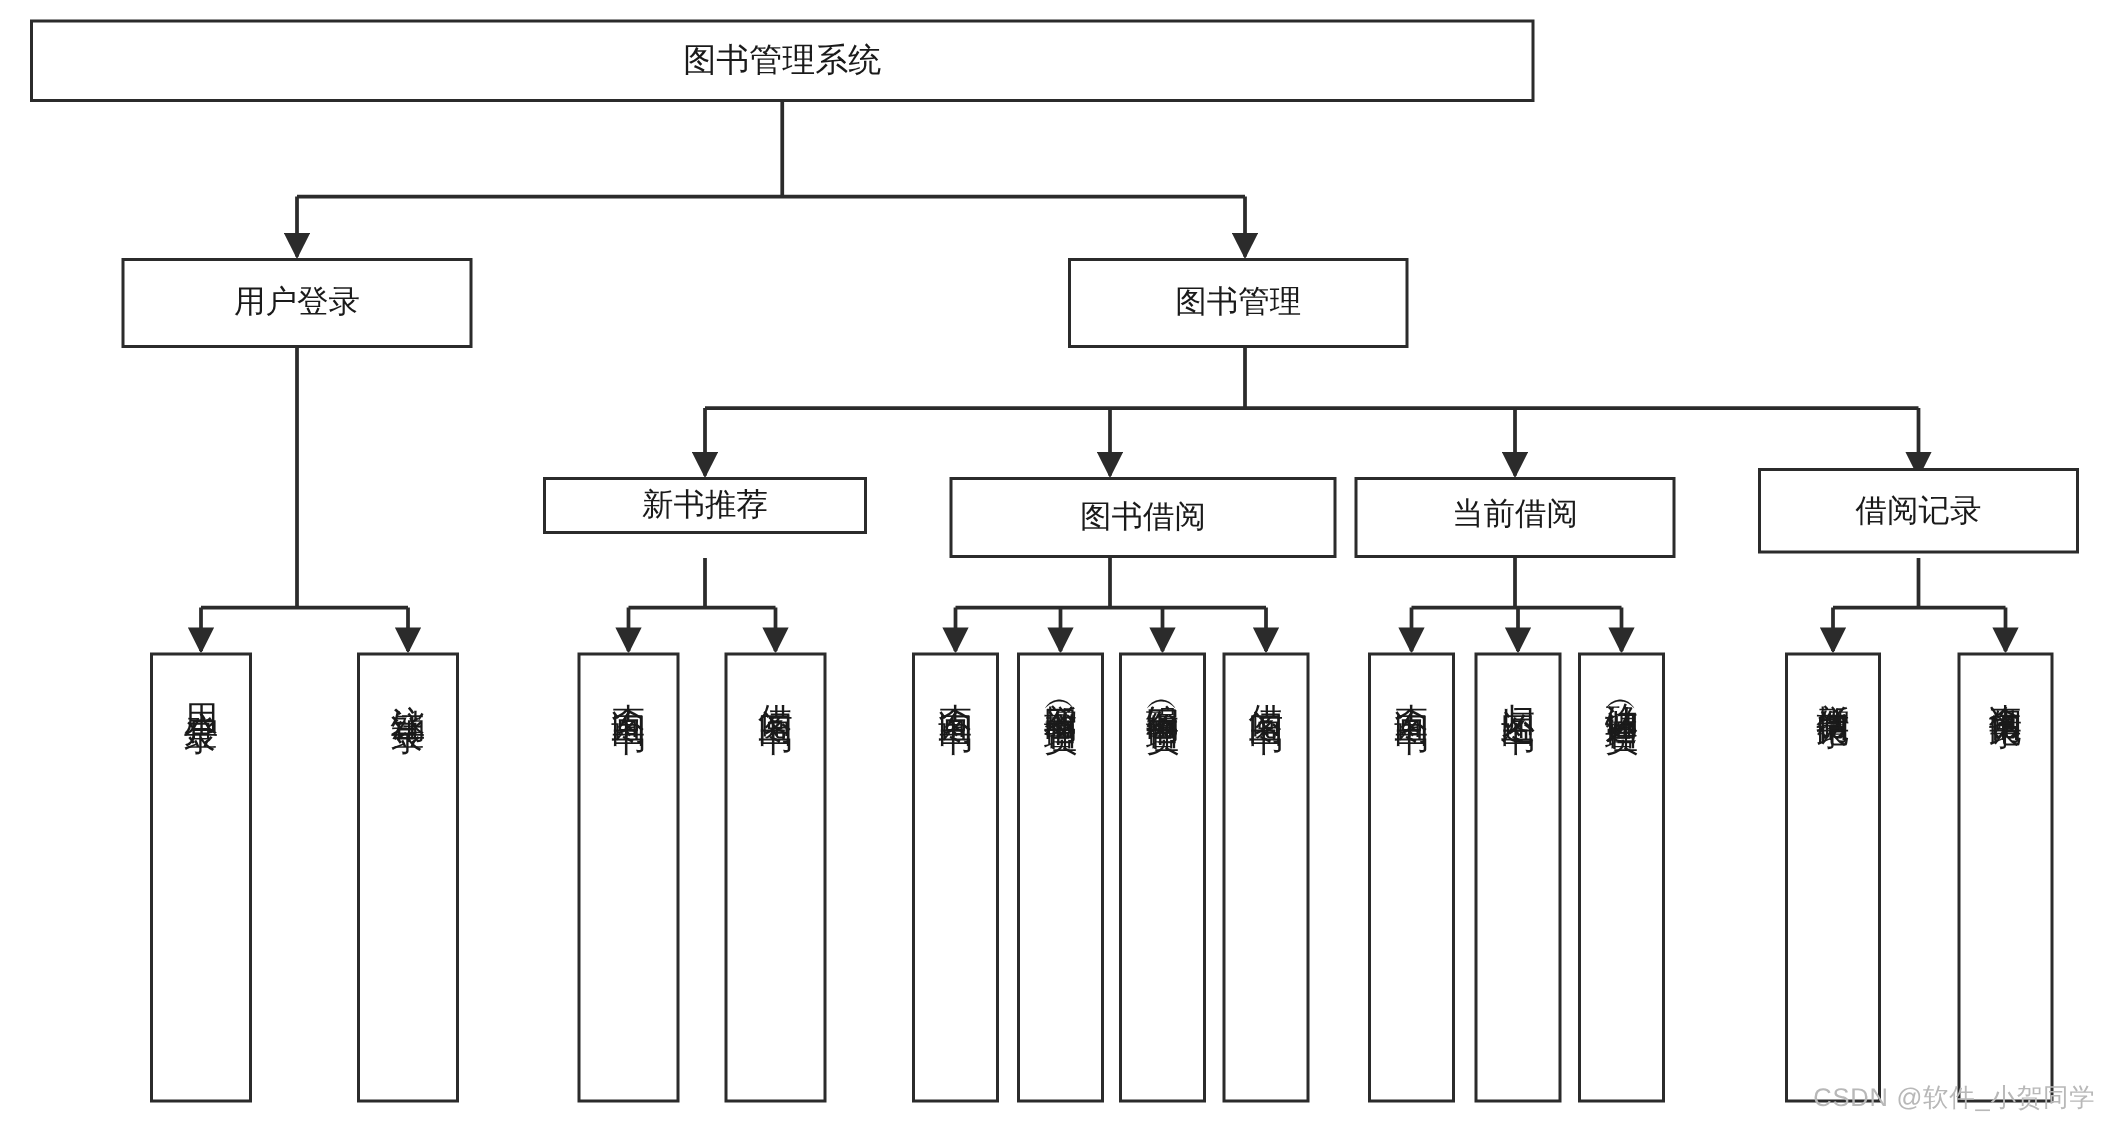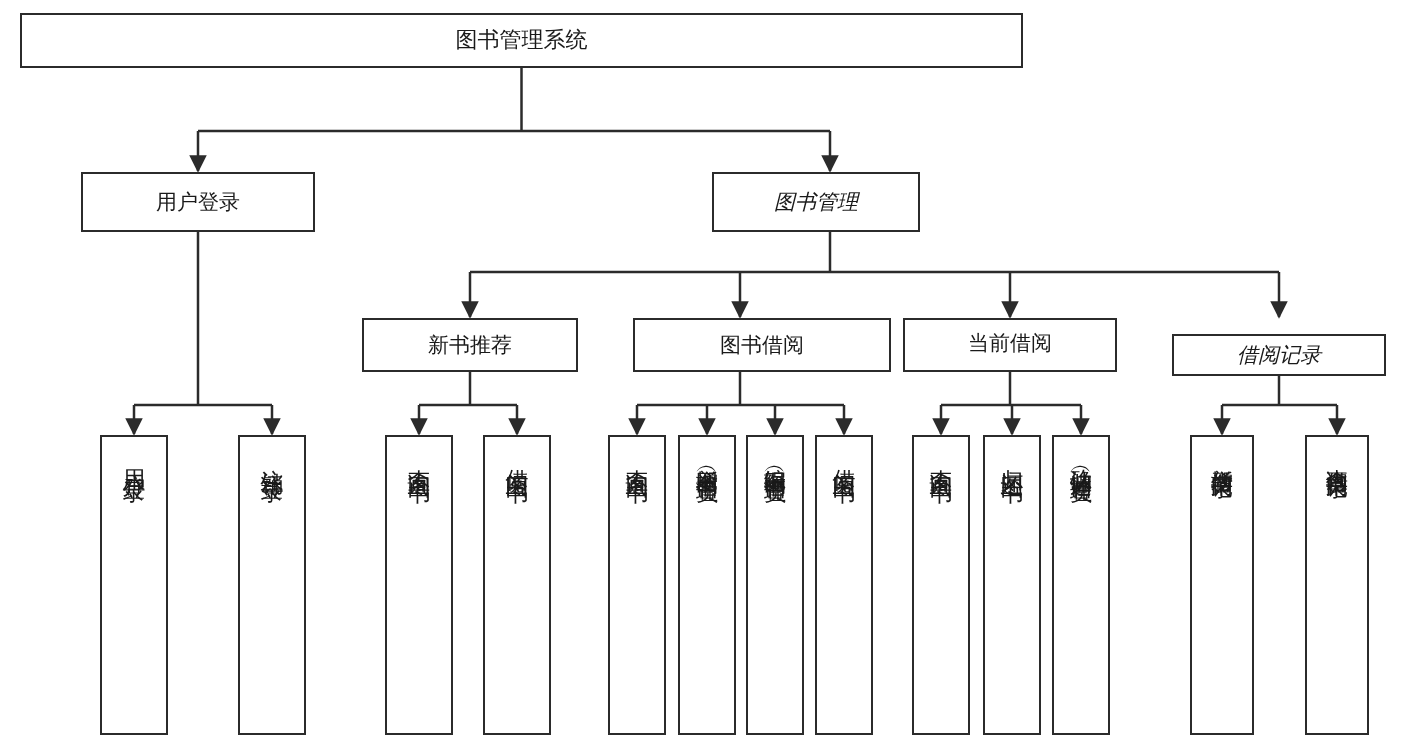--- a/index.html
+++ b/index.html
@@ -127,33 +127,33 @@
       </g>
   </svg>
 
   <div id="nodes">
       <div class="node h root" style="left: 20px; top: 13px; width: 1003px; height: 55px;">
         <span class="node-label">图书管理系统</span>
       </div>
       <div class="node h" style="left: 81px; top: 172px; width: 234px; height: 60px;">
         <span class="node-label">用户登录</span>
       </div>
-      <div class="node h" style="left: 712px; top: 172px; width: 208px; height: 60px; font-style: italic;">
+      <div class="node h" style="left: 712px; top: 172px; width: 227px; height: 60px;">
         <span class="node-label">图书管理</span>
       </div>
-      <div class="node h" style="left: 362px; top: 318px; width: 216px; height: 54px;">
+      <div class="node h" style="left: 362px; top: 318px; width: 216px; height: 38px;">
         <span class="node-label">新书推荐</span>
       </div>
       <div class="node h" style="left: 633px; top: 318px; width: 258px; height: 54px;">
         <span class="node-label">图书借阅</span>
       </div>
       <div class="node h" style="left: 903px; top: 318px; width: 214px; height: 54px; font-family: Liberation Mono, monospace;">
         <span class="node-label">当前借阅</span>
       </div>
-      <div class="node h" style="left: 1172px; top: 334px; width: 214px; height: 42px; font-style: italic;">
+      <div class="node h" style="left: 1172px; top: 312px; width: 214px; height: 57px;">
         <span class="node-label">借阅记录</span>
       </div>
       <div class="node v" style="left: 100px; top: 435px; width: 68px; height: 300px;">
         <span class="node-label">用户登录</span>
       </div>
       <div class="node v" style="left: 238px; top: 435px; width: 68px; height: 300px;">
         <span class="node-label">注销登录</span>
       </div>
       <div class="node v" style="left: 385px; top: 435px; width: 68px; height: 300px;">
         <span class="node-label">查询图书</span>
@@ -183,13 +183,14 @@
         <span class="node-label">确认归还（管理员）</span>
       </div>
       <div class="node v tall" style="left: 1190px; top: 435px; width: 64px; height: 300px;">
         <span class="node-label">新增借阅记录</span>
       </div>
       <div class="node v tall" style="left: 1305px; top: 435px; width: 64px; height: 300px;">
         <span class="node-label">查询借阅记录</span>
       </div>
     </div>
 
+  <div id="watermark">CSDN @软件_小贺同学</div>
 </div>
 
 </body></html>

